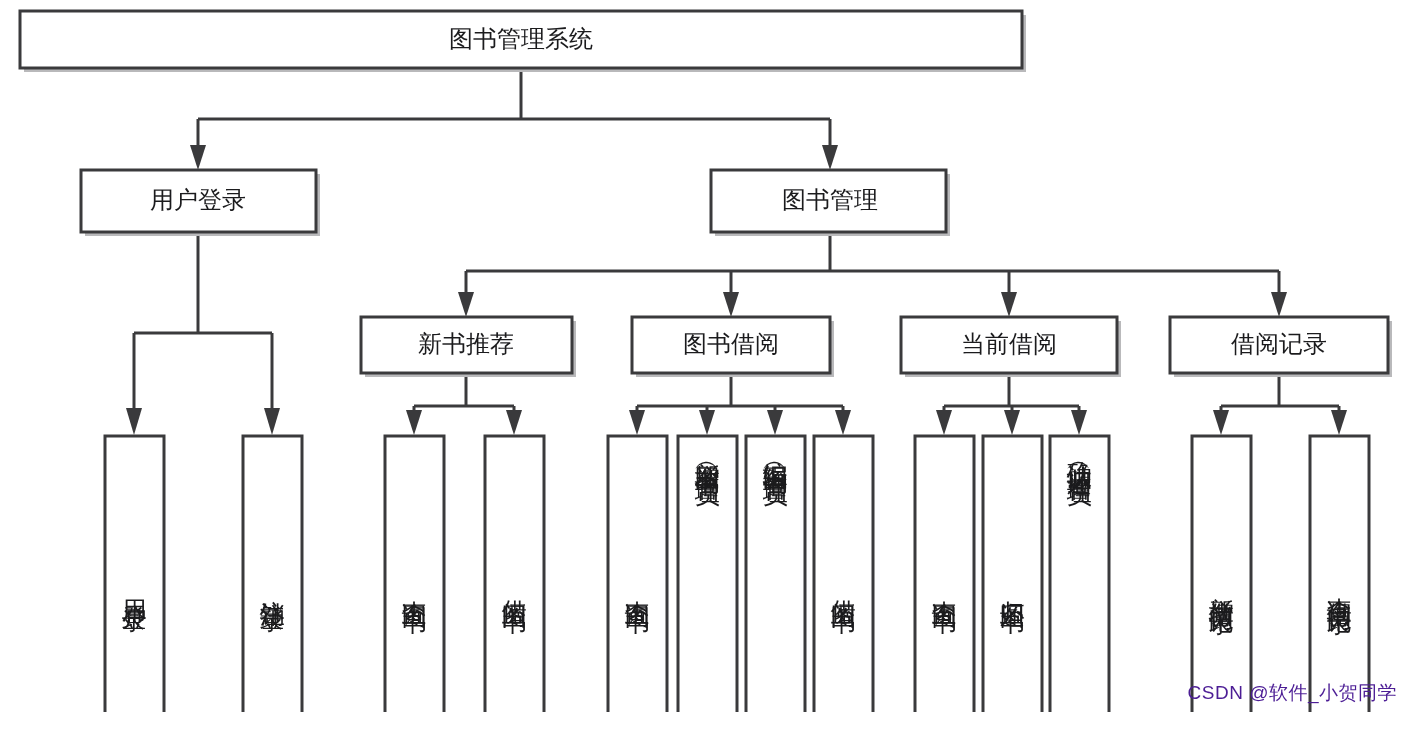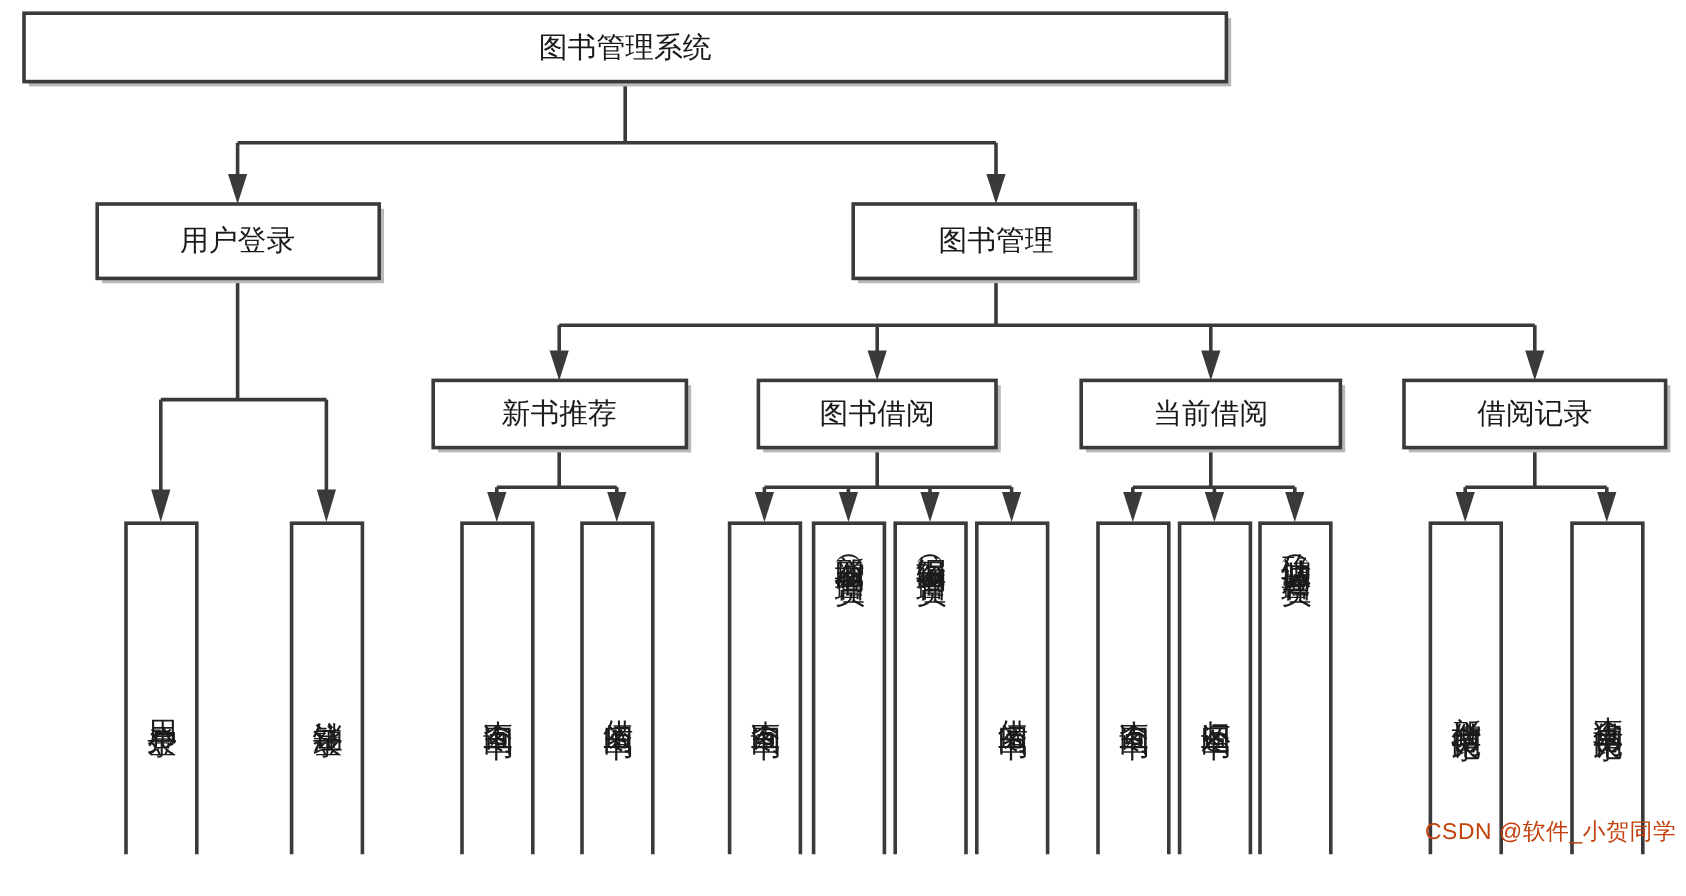--- a/index.html
+++ b/index.html
@@ -67,21 +67,21 @@
     letter-spacing: 3px;
     white-space: nowrap;
     text-align: center;
   }
   .watermark {
     position: absolute;
     right: 8px;
     bottom: 6px;
     font-family: "Liberation Sans", "DejaVu Sans", sans-serif;
     font-size: 19px;
-    color: #c2410c;
+    color: #4c1d95;
     letter-spacing: 0.5px;
     white-space: nowrap;
     user-select: none;
   }
 </style>
 </head>
 <body>
 
 <div id="diagram-root">
 

